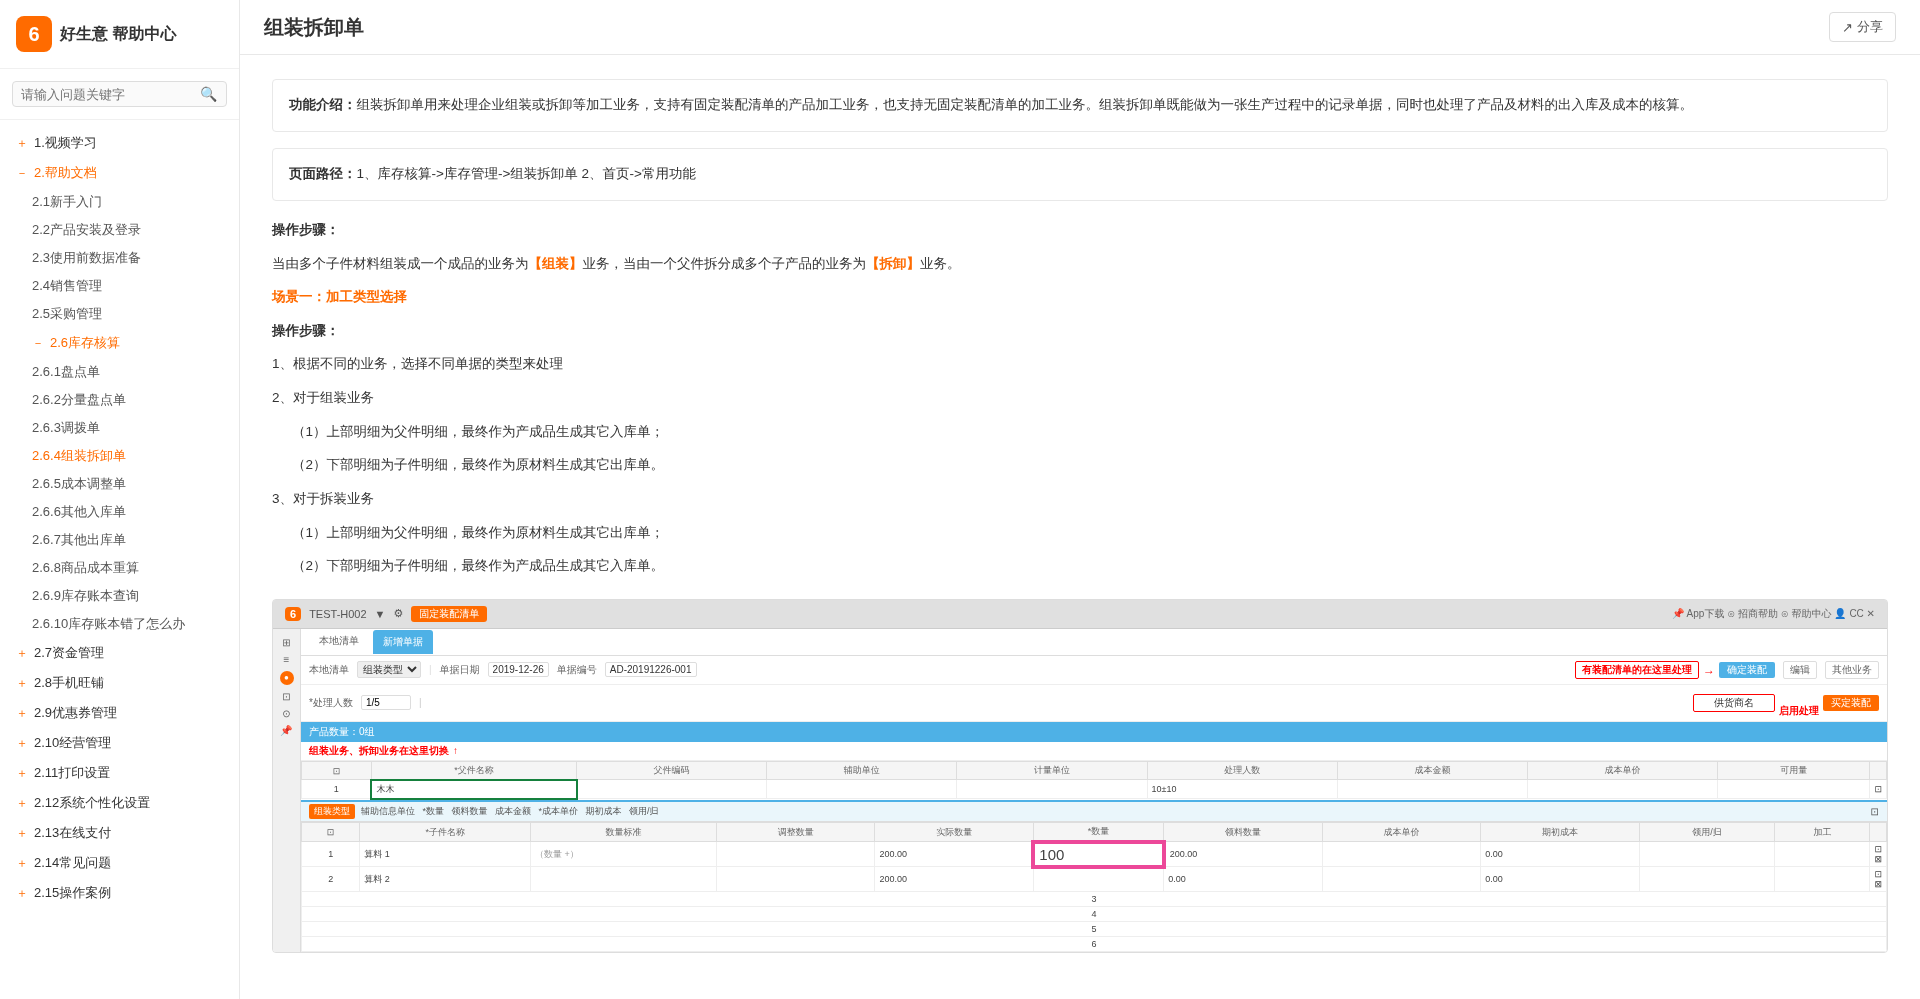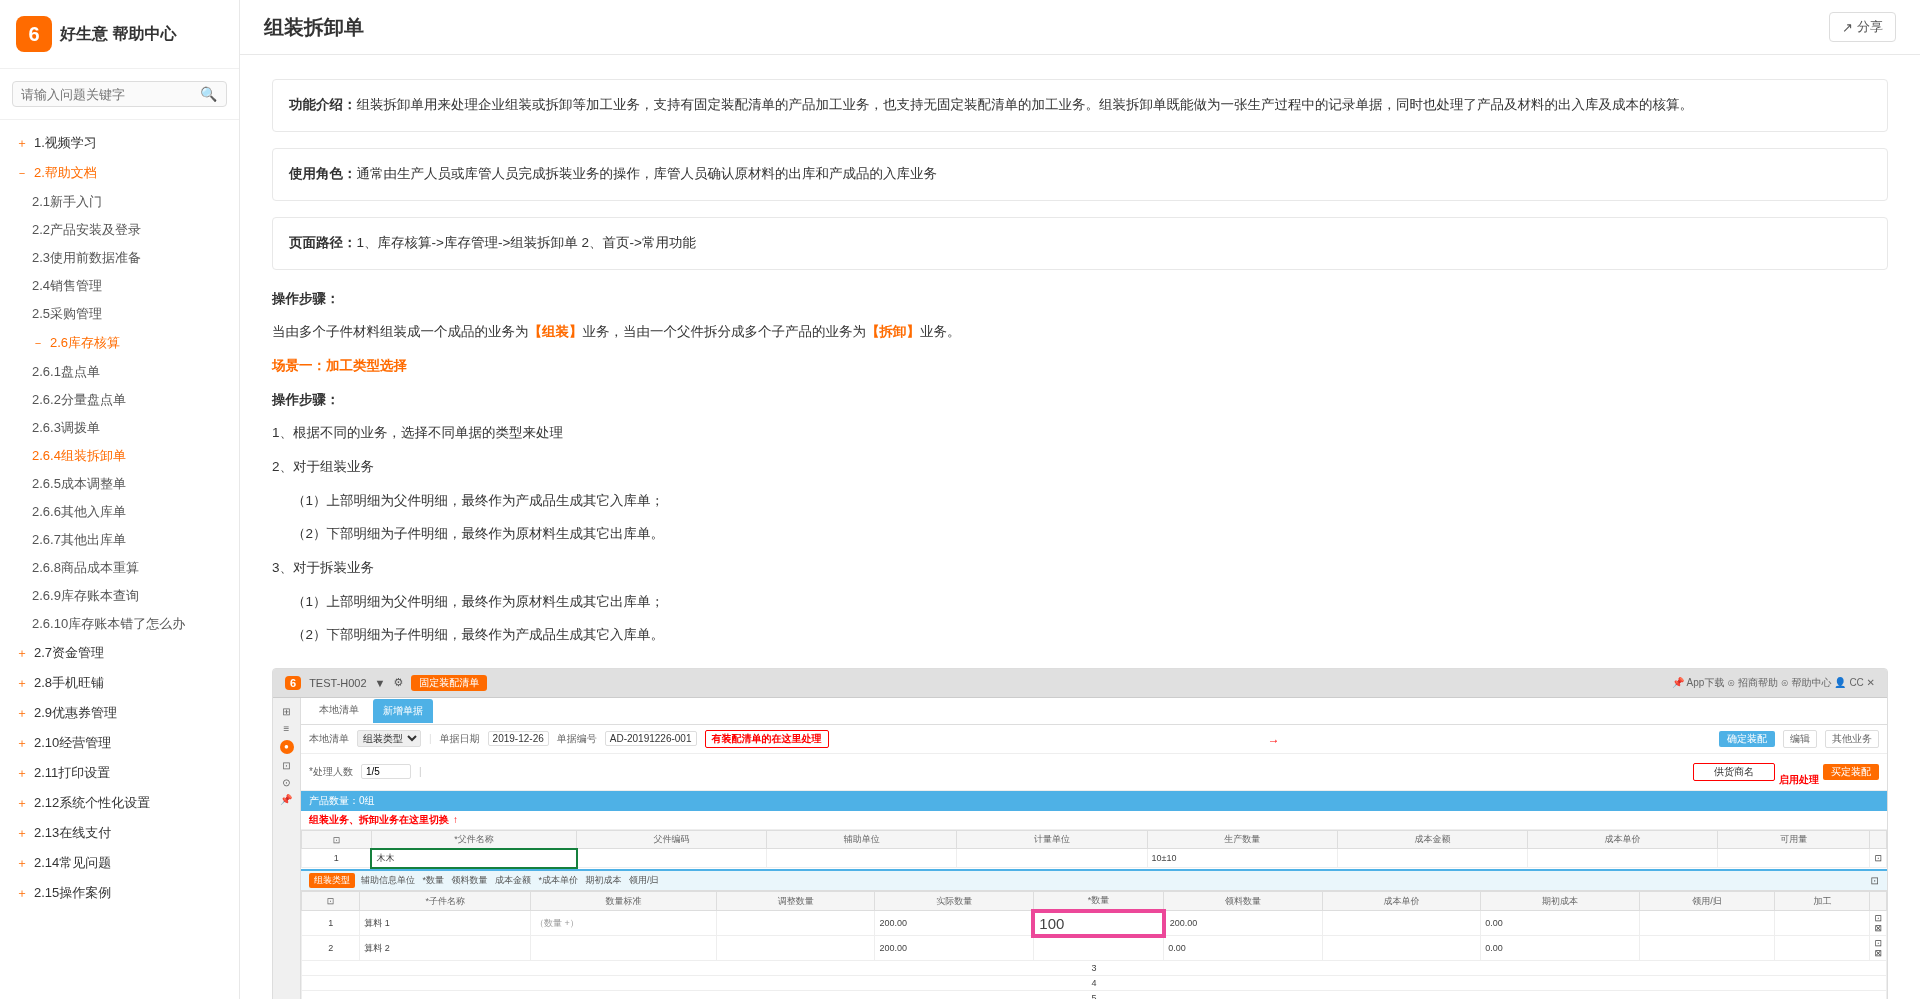--- a/index.html
+++ b/index.html
@@ -276,23 +276,20 @@
       <span style="font-size:13px;">↗</span>
       <span>分享</span>
     </button>
   </div>
   <div id="content-area">
 
     <div class="info-box">
       <span class="bold-label">功能介绍：</span><span>组装拆卸单用来处理企业组装或拆卸等加工业务，支持有固定装配清单的产品加工业务，也支持无固定装配清单的加工业务。组装拆卸单既能做为一张生产过程中的记录单据，同时也处理了产品及材料的出入库及成本的核算。</span>
     </div>
 
-    <div class="info-box">
-      <span class="bold-label">使用角色：</span><span>通常由生产人员或库管人员完成拆装业务的操作，库管人员确认原材料的出库和产成品的入库业务</span>
-    </div>
 
     <div class="info-box">
       <span class="bold-label">页面路径：</span><span>1、库存核算-&gt;库存管理-&gt;组装拆卸单 2、首页-&gt;常用功能</span>
     </div>
 
     <div class="step-content">
       <p><span class="bold-label">操作步骤：</span></p>
       <p>
         当由多个子件材料组装成一个成品的业务为<span class="orange-text">【组装】</span>业务，当由一个父件拆分成多个子产品的业务为<span class="orange-text">【拆卸】</span>业务。
       </p>
@@ -340,21 +337,21 @@
             <span style="color:#666;">本地清单</span>
             <select style="border:1px solid #ddd;border-radius:2px;font-size:10px;padding:1px;color:#333;">
               <option>组装类型</option>
             </select>
             <span style="color:#ddd;">|</span>
             <span style="color:#666;">单据日期</span>
             <span style="border:1px solid #ddd;border-radius:2px;padding:1px 4px;color:#333;">2019-12-26</span>
             <span style="color:#666;">单据编号</span>
             <span style="border:1px solid #ddd;border-radius:2px;padding:1px 4px;color:#333;">AD-20191226-001</span>
 
-            <span style="flex:1; display:flex; align-items:center; justify-content:space-between; position:relative;">
+            <span style="flex:1; display:flex; align-items:center; justify-content:flex-end; position:relative;">
               <span style="color:red;font-size:10px;font-weight:bold;border:1.5px solid red;padding:1px 6px;border-radius:2px;">有装配清单的在这里处理</span>
               <span style="color:red;font-size:12px;margin:0 4px;">→</span>
               <span style="background:#4eb1e6;color:white;border-radius:2px;padding:1px 8px;font-size:10px;">确定装配</span>
             </span>
             <span style="border:1px solid #ddd;border-radius:2px;padding:1px 6px;font-size:10px;color:#666;">编辑</span>
             <span style="border:1px solid #ddd;border-radius:2px;padding:1px 6px;font-size:10px;color:#666;">其他业务</span>
           </div>
 
           <div style="background:#fff; padding:3px 8px; border-bottom:1px solid #eee; display:flex; align-items:center; gap:8px; font-size:10px; flex-wrap:wrap;">
             <span style="color:#666;">*处理人数</span>
@@ -381,21 +378,21 @@
 
           <div style="background:#fff; overflow-x:auto;">
             <table class="mock-table">
               <thead>
                 <tr style="background:#f5f5f5;">
                   <th style="border:1px solid #ddd;padding:2px 4px;font-size:9px;">⊡</th>
                   <th style="border:1px solid #ddd;padding:2px 4px;font-size:9px;">*父件名称</th>
                   <th style="border:1px solid #ddd;padding:2px 4px;font-size:9px;">父件编码</th>
                   <th style="border:1px solid #ddd;padding:2px 4px;font-size:9px;">辅助单位</th>
                   <th style="border:1px solid #ddd;padding:2px 4px;font-size:9px;">计量单位</th>
-                  <th style="border:1px solid #ddd;padding:2px 4px;font-size:9px;">生产数量</th>
+                  <th style="border:1px solid #ddd;padding:2px 4px;font-size:9px;">处理人数</th>
                   <th style="border:1px solid #ddd;padding:2px 4px;font-size:9px;">成本金额</th>
                   <th style="border:1px solid #ddd;padding:2px 4px;font-size:9px;">成本单价</th>
                   <th style="border:1px solid #ddd;padding:2px 4px;font-size:9px;">可用量</th>
                   <th style="border:1px solid #ddd;padding:2px 4px;font-size:9px;width:16px;"></th>
                 </tr>
               </thead>
               <tbody>
                 <tr>
                   <td style="border:1px solid #eee;padding:2px 4px;font-size:9px;text-align:center;">1</td>
                   <td style="border:2px solid #15803d;padding:2px 4px;font-size:9px;">木木</td>

